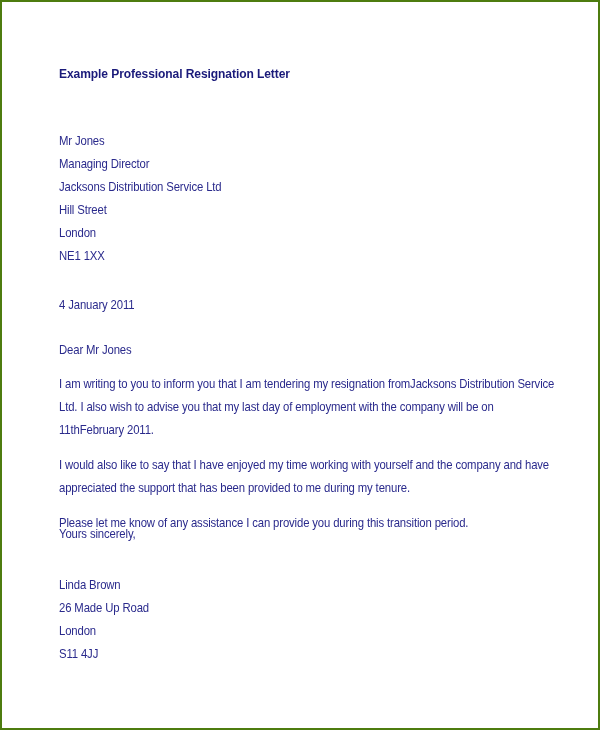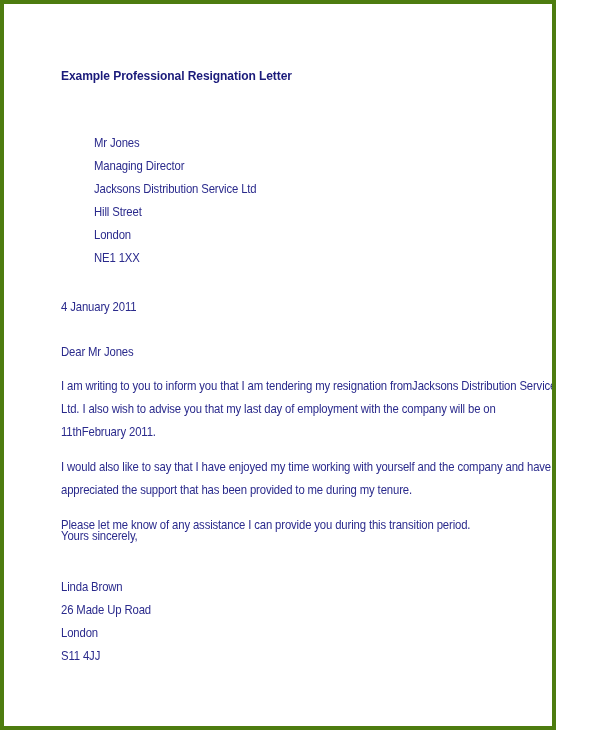--- a/index.html
+++ b/index.html
@@ -3,25 +3,25 @@
 <meta charset="utf-8">
 <style>
   html, body {
     margin: 0;
     padding: 0;
     background: #ffffff;
   }
 
   .page {
     position: relative;
-    width: 556px;
+    width: 600px;
     height: 730px;
     background: #ffffff;
     box-sizing: border-box;
-    border: 4px solid #4d7c0f;
+    border: 2px solid #4d7c0f;
     overflow: hidden;
     font-family: "Liberation Sans", "DejaVu Sans", sans-serif;
   }
 
   .letter {
     position: absolute;
     left: 57px;
     top: 0;
     width: 500px;
   }
@@ -50,21 +50,20 @@
     font-weight: bold;
     color: #1a1a7a;
     letter-spacing: -0.1px;
     line-height: 18px;
   }
 
   .address-block {
     position: absolute;
     top: 128px;
     width: 100%;
-    margin-left: 33px;
   }
 
   .date-line {
     position: absolute;
     top: 292px;
   }
 
   .salutation {
     position: absolute;
     top: 337px;

